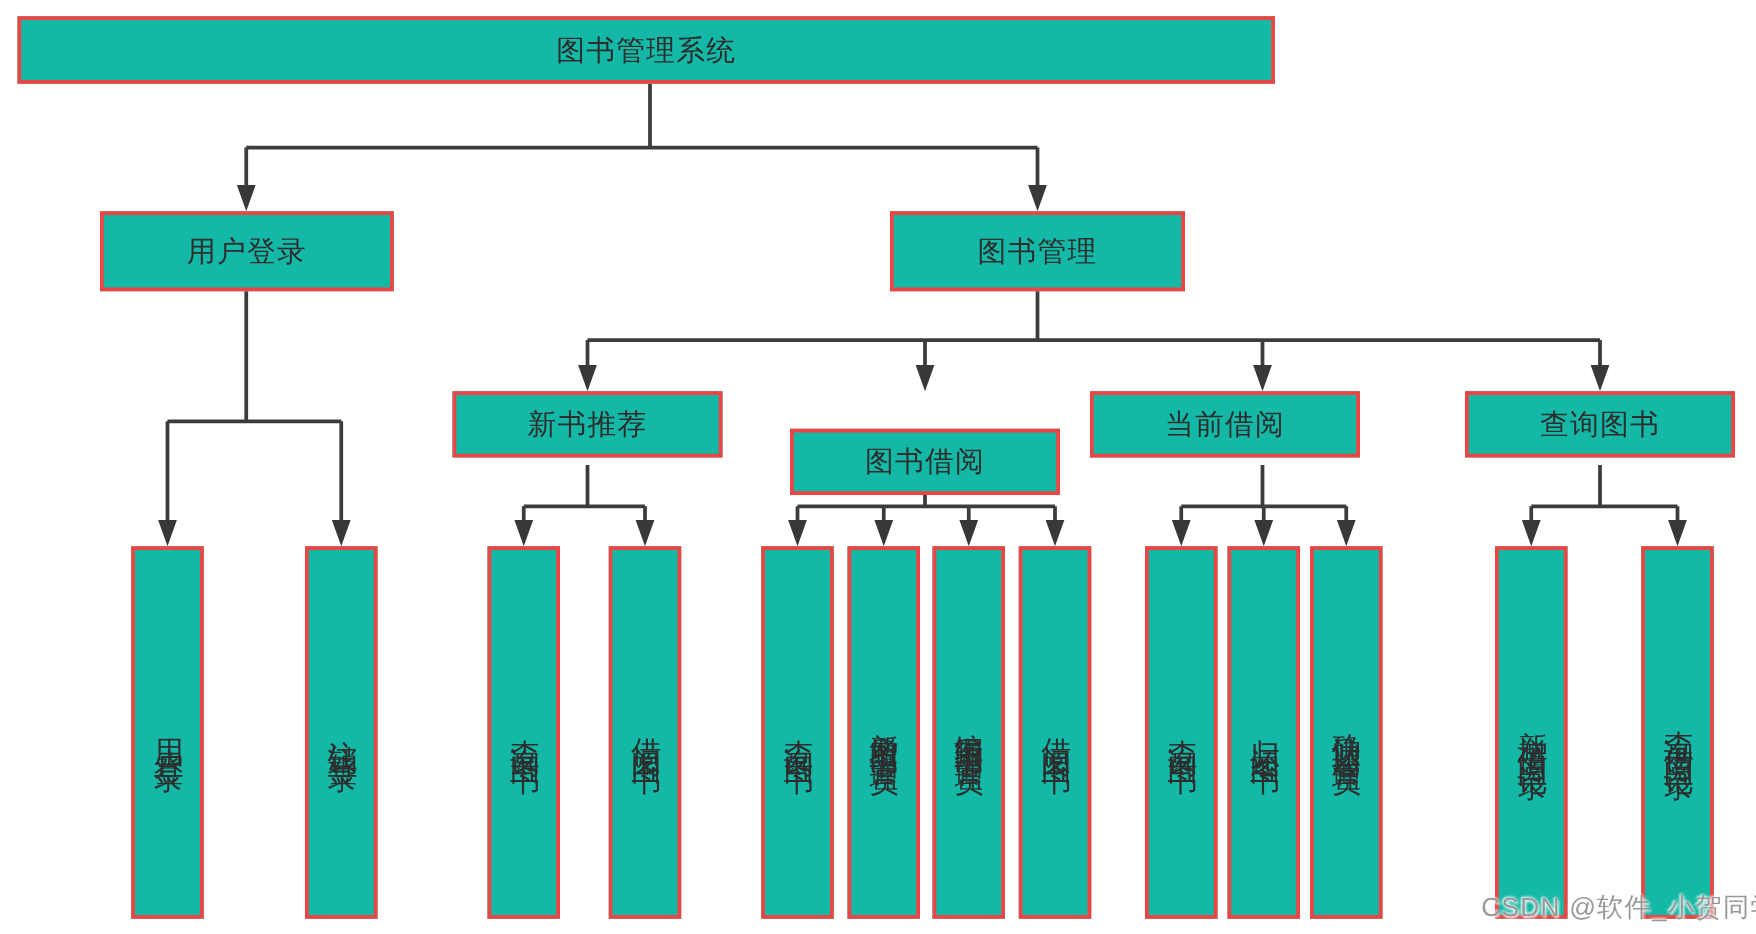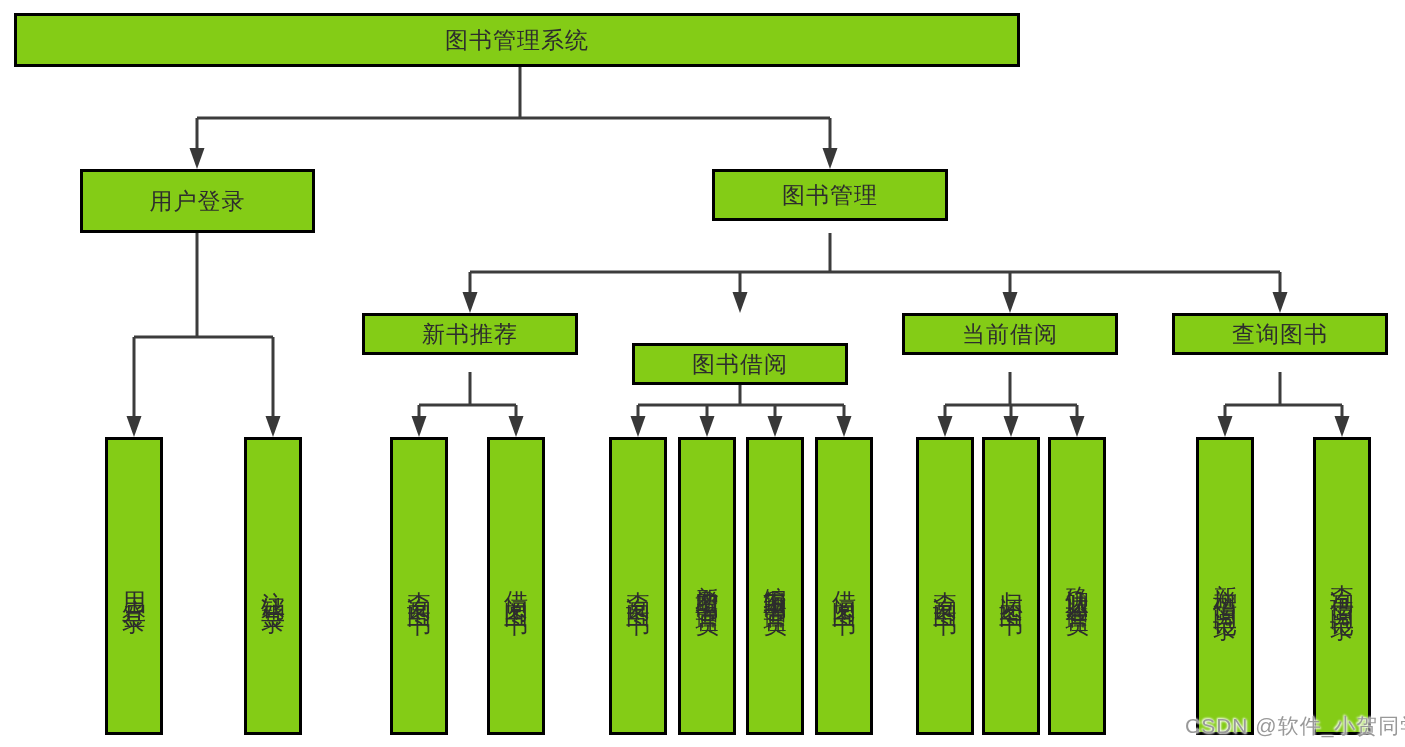--- a/index.html
+++ b/index.html
@@ -19,38 +19,38 @@
     position: absolute;
     left: 0;
     top: 0;
     width: 1405px;
     height: 747px;
     pointer-events: none;
   }
   .node {
     position: absolute;
     box-sizing: border-box;
-    border: 3px solid #000000;
-    background: #84cc16;
+    border: 3px solid #ef4444;
+    background: #14b8a6;
     display: flex;
     align-items: center;
     justify-content: center;
     color: #2d2d2d;
   }
   .hbox {
     font-size: 23px;
     letter-spacing: 1px;
   }
   .root  { left: 14px;  top: 13px;  width: 1006px; height: 54px; }
   .lv1a  { left: 80px;  top: 169px; width: 235px;  height: 64px; }
-  .lv1b  { left: 712px; top: 169px; width: 236px;  height: 52px; }
-  .lv2   { top: 313px;  width: 216px; height: 42px; }
+  .lv1b  { left: 712px; top: 169px; width: 236px;  height: 64px; }
+  .lv2   { top: 313px;  width: 216px; height: 53px; }
   .lv2a  { left: 362px; }
   .lv2b  { left: 632px; margin-top: 30px; }
-  .lv2c  { left: 902px; text-align: center; }
+  .lv2c  { left: 872px; text-align: center; }
   .lv2d  { left: 1172px; }
   .leaf {
     top: 437px;
     width: 58px;
     height: 298px;
   }
   .vtext {
     writing-mode: vertical-rl;
     text-orientation: mixed;
     font-size: 24px;

